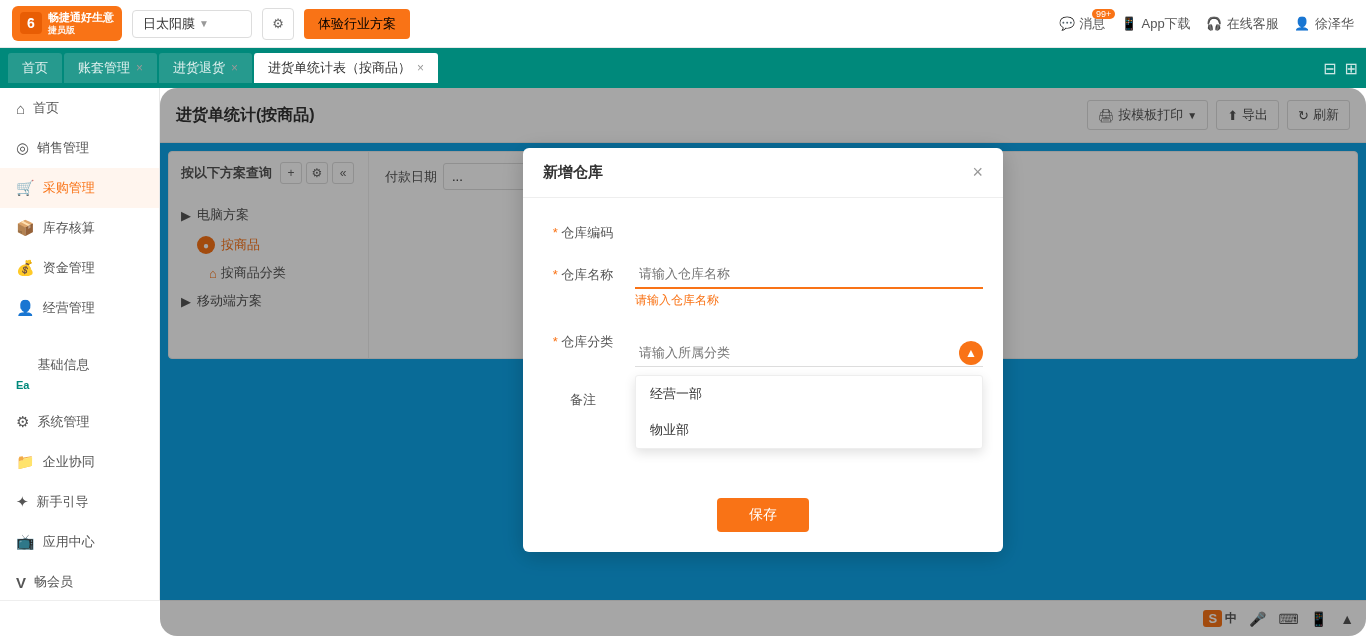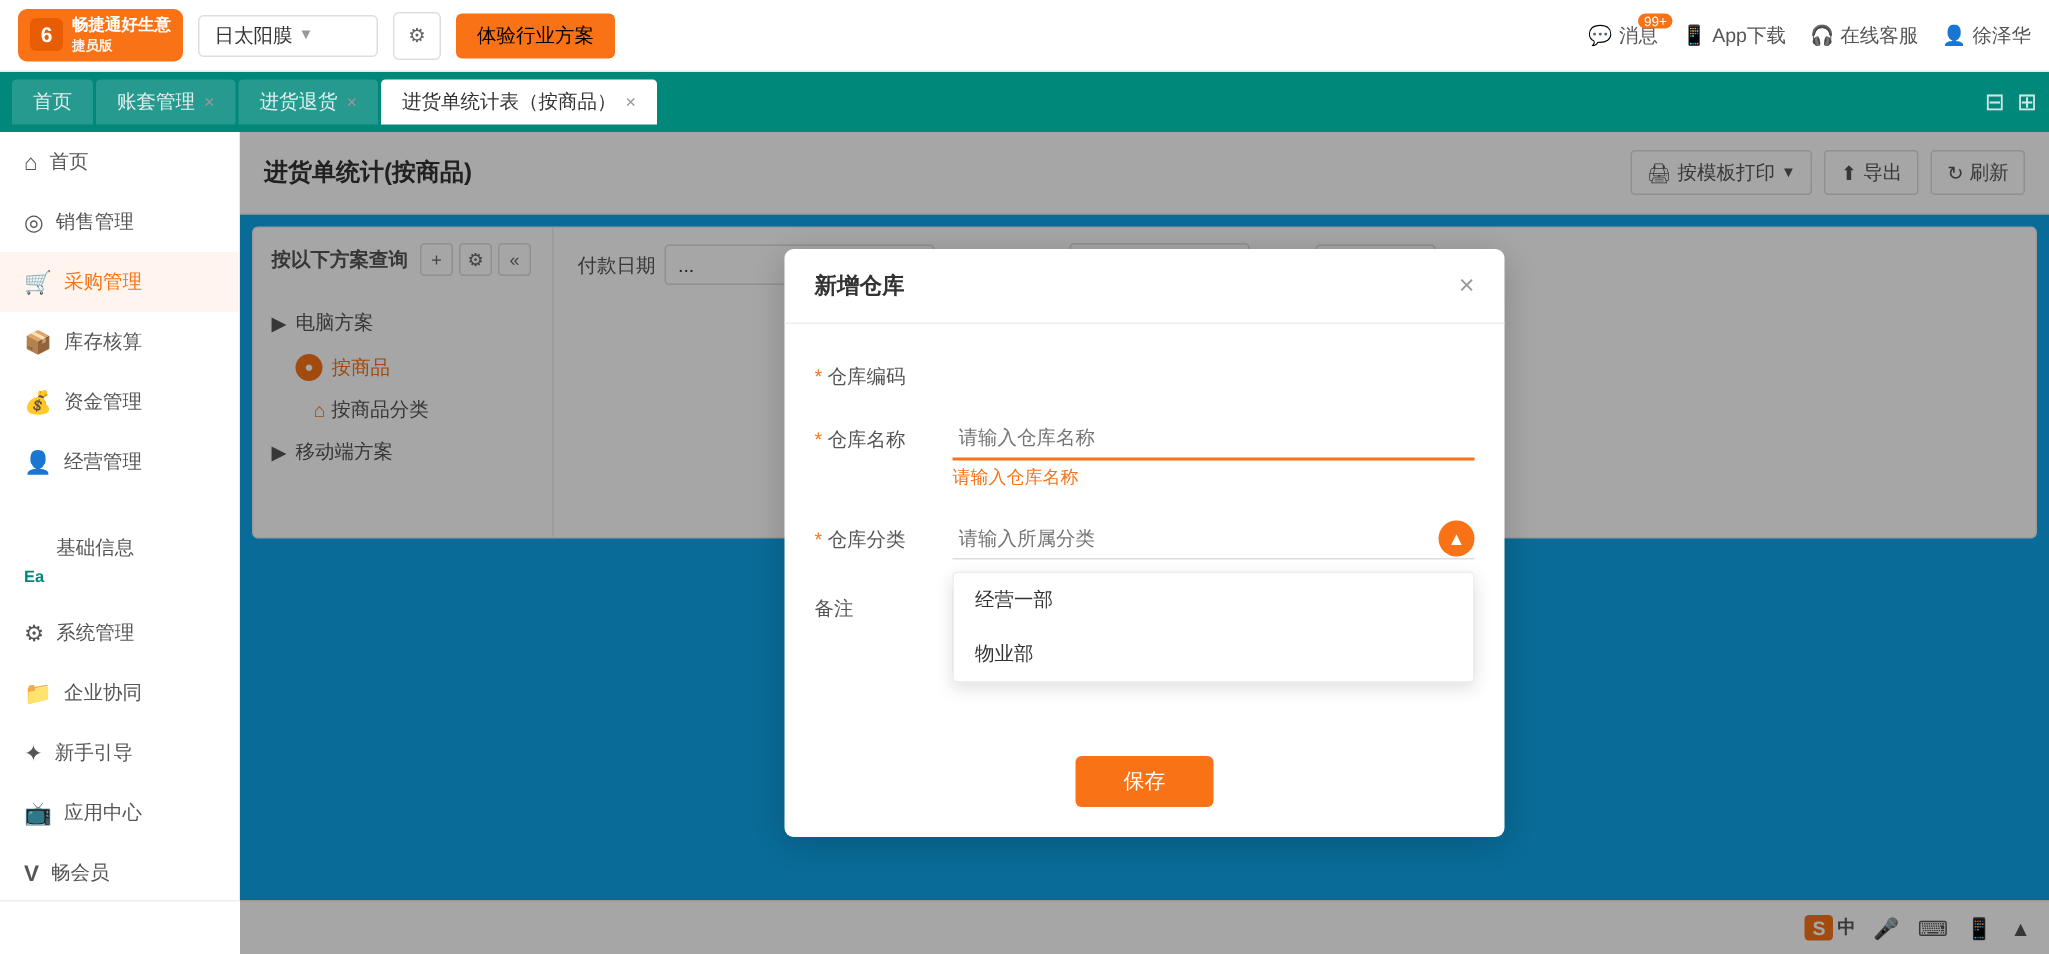--- a/index.html
+++ b/index.html
@@ -163,22 +163,23 @@
     }
     .dots-btn { color: #999; cursor: pointer; font-size: 14px; }
     .query-btn { background: #f97316; color: #fff; border: none; border-radius: 3px; padding: 6px 18px; cursor: pointer; font-size: 13px; }
     .settings-btn { background: #fff; color: #555; border: 1px solid #ddd; border-radius: 3px; padding: 6px 14px; cursor: pointer; font-size: 13px; }
 
     
     .overlay {
       position: absolute; top: 0; left: 0; right: 0; bottom: 0;
       background: rgba(0,0,0,0.35);
       display: flex; align-items: flex-start; justify-content: center;
-      padding-top: 78px;
+      padding-top: 60px;
       z-index: 100;
+      border-radius: 17px;
     }
 
     
     .dialog {
       background: #fff; border-radius: 6px;
       width: 480px;
       box-shadow: 0 4px 24px rgba(0,0,0,0.2);
       position: relative;
       z-index: 101;
     }
@@ -187,21 +188,21 @@
       padding: 14px 20px; border-bottom: 1px solid #eee;
     }
     .dialog-title { font-size: 15px; font-weight: bold; color: #333; }
     .dialog-close { cursor: pointer; color: #999; font-size: 18px; }
     .dialog-body { padding: 20px; }
     .form-row {
       display: flex; align-items: flex-start;
       margin-bottom: 18px; gap: 12px;
     }
     .form-label {
-      width: 80px; text-align: left; font-size: 13px; color: #555;
+      width: 80px; text-align: center; font-size: 13px; color: #555;
       padding-top: 6px; flex-shrink: 0;
     }
     .form-label.required::before { content: '* '; color: #f97316; }
     .form-control-wrap { flex: 1; position: relative; }
     .form-input {
       width: 100%; border: none; border-bottom: 1px solid #ddd;
       padding: 6px 4px; font-size: 13px; color: #333; outline: none;
       background: transparent;
     }
     .form-input.error-border { border-bottom: 2px solid #f97316; }
@@ -485,21 +486,21 @@
           <div class="form-row">
             <span class="form-label required">仓库名称</span>
             <div class="form-control-wrap">
               <input class="form-input error-border" type="text" placeholder="请输入仓库名称" style="">
               <div class="error-hint">请输入仓库名称</div>
             </div>
           </div>
 
           <div class="form-row">
             <span class="form-label required">仓库分类</span>
-            <div class="form-control-wrap form-select-wrap" style="position:relative;">
+            <div class="form-control-wrap form-select-wrap" style="position:relative;margin-top:12px;">
               <input class="form-input" type="text" style="padding-right: 32px;" placeholder="请输入所属分类">
               <div class="dropdown-icon">▲</div>
               
               <div class="dropdown-menu">
                 <div class="dropdown-item">经营一部</div>
                 <div class="dropdown-item">物业部</div>
               </div>
             </div>
           </div>
 

